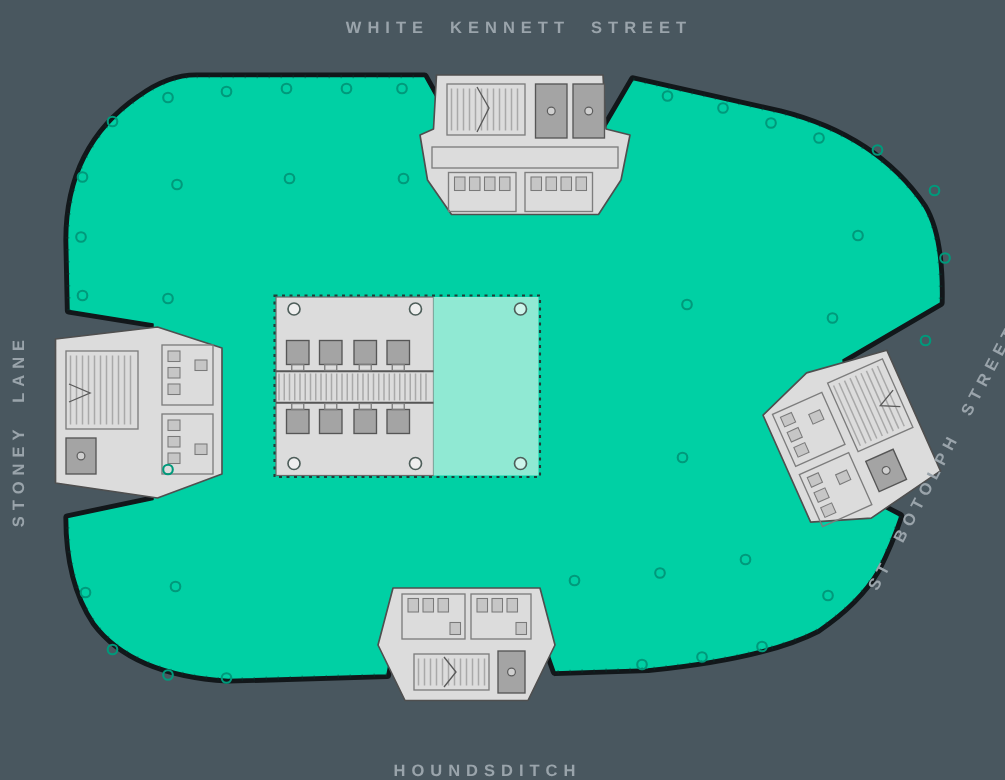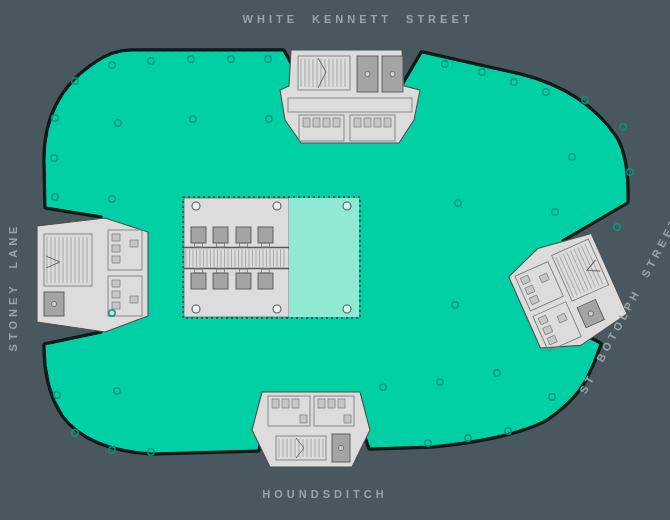--- a/index.html
+++ b/index.html
@@ -11,22 +11,22 @@
   body{
     width:670px;height:520px;position:relative;overflow:hidden;
     background:var(--background);
     font-family:"Liberation Sans", sans-serif;
   }
   .street{
     position:absolute;color:var(--street-text);font-size:11px;font-weight:bold;
     letter-spacing:4px;word-spacing:7px;text-transform:uppercase;white-space:nowrap;
     user-select:none;
   }
-  .street-north{top:13px;left:50%;transform:translateX(-50%) translateX(11px);margin-left:12px;}
-  .street-south{top:488px;left:325px;transform:translateX(-50%);}
+  .street-north{top:13px;left:50%;transform:translateX(-50%) translateX(11px);}
+  .street-south{top:508px;left:325px;transform:translateX(-50%);}
   .street-west{top:287px;left:13px;transform:translate(-50%,-50%) rotate(-90deg);}
   .street-east{top:305px;left:629px;transform:translate(-50%,-50%) rotate(-62deg);}
   svg{position:absolute;top:0;left:0;}
   .plate-outline{fill:none;stroke:var(--floor-stroke);stroke-width:5.5;stroke-linejoin:round;}
   .plate{fill:var(--floor);stroke:var(--floor-stroke);stroke-width:1;stroke-linejoin:round;}
   .mullions{fill:none;stroke:#063f33;stroke-width:2.4;stroke-dasharray:1 7;opacity:.35;}
   .core{fill:var(--core-fill);stroke:var(--core-stroke);stroke-width:1.1;stroke-linejoin:round;}
   .room{fill:none;stroke:var(--detail-line);stroke-width:.9;}
   .lift{fill:var(--lift-fill);stroke:#565656;stroke-width:.9;}
   .lift-dot{fill:#cfcfcf;stroke:#5d5d5d;stroke-width:.8;}

